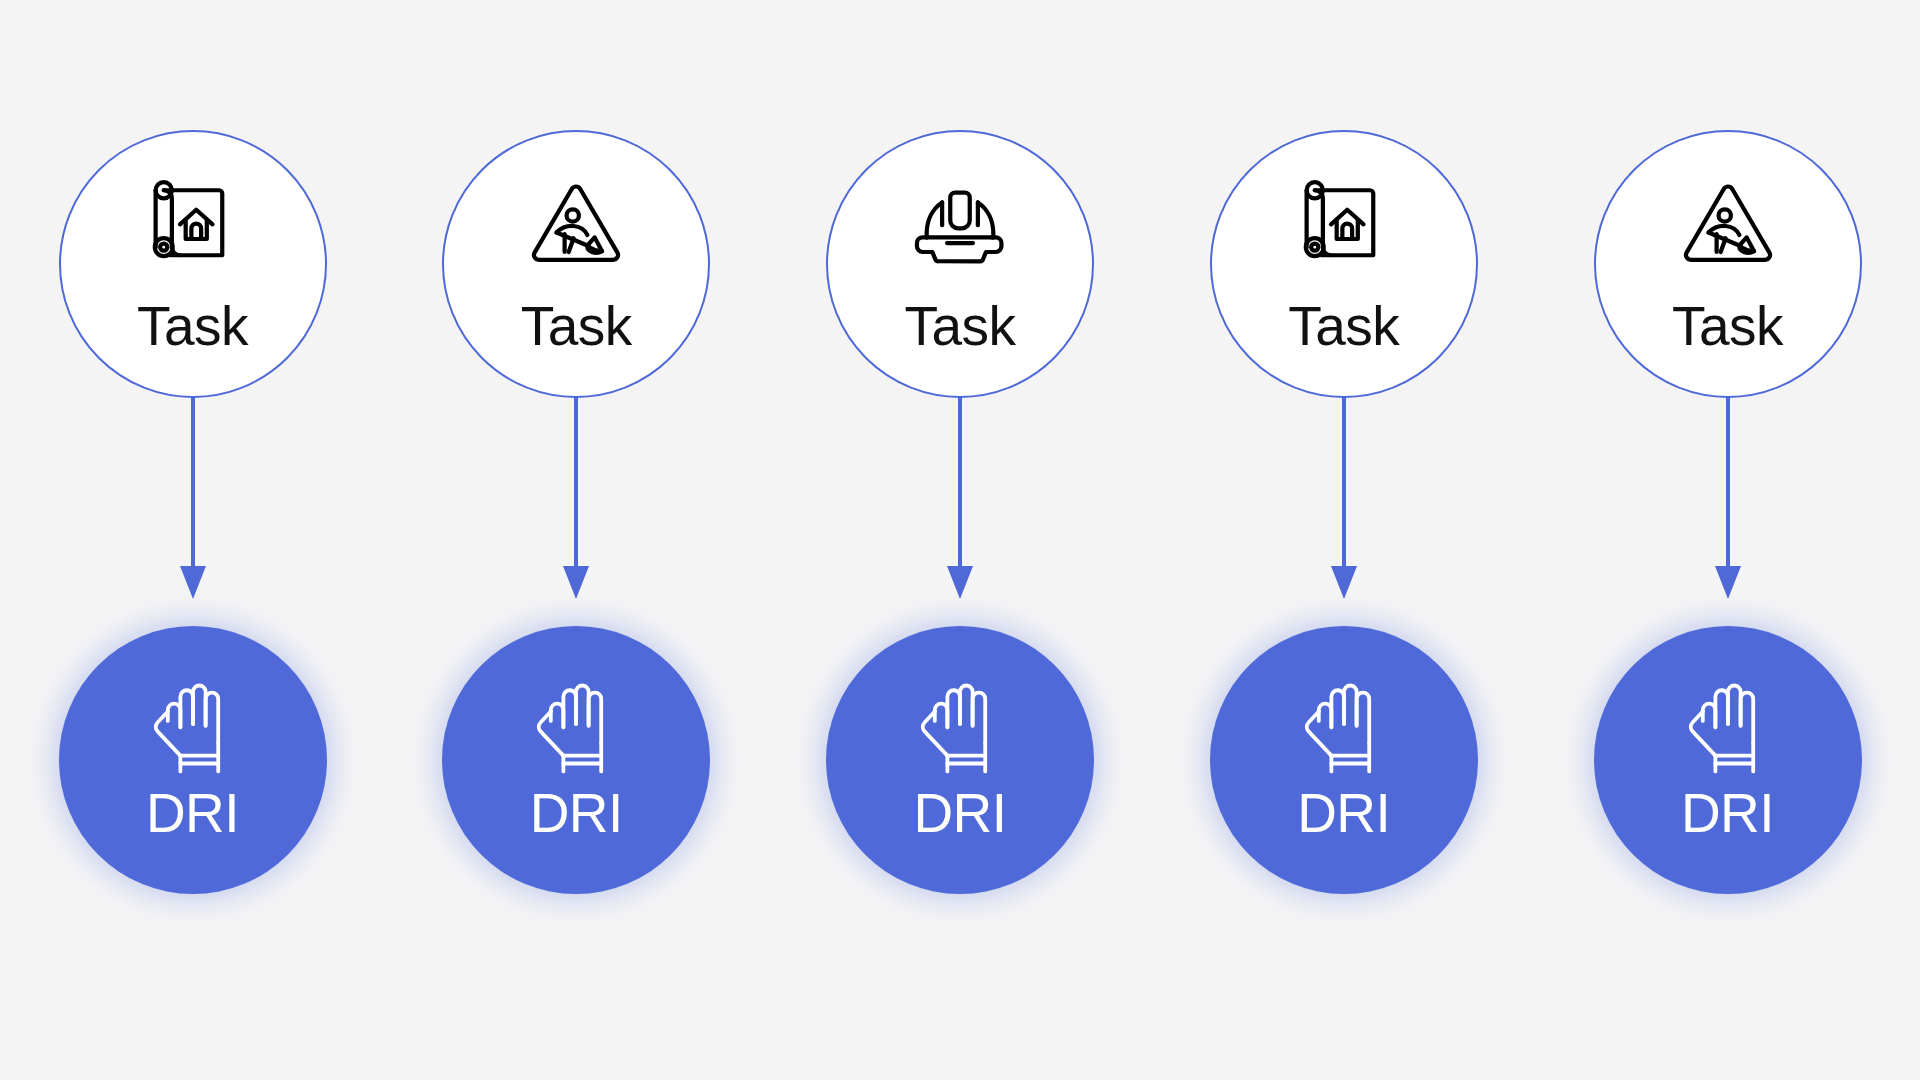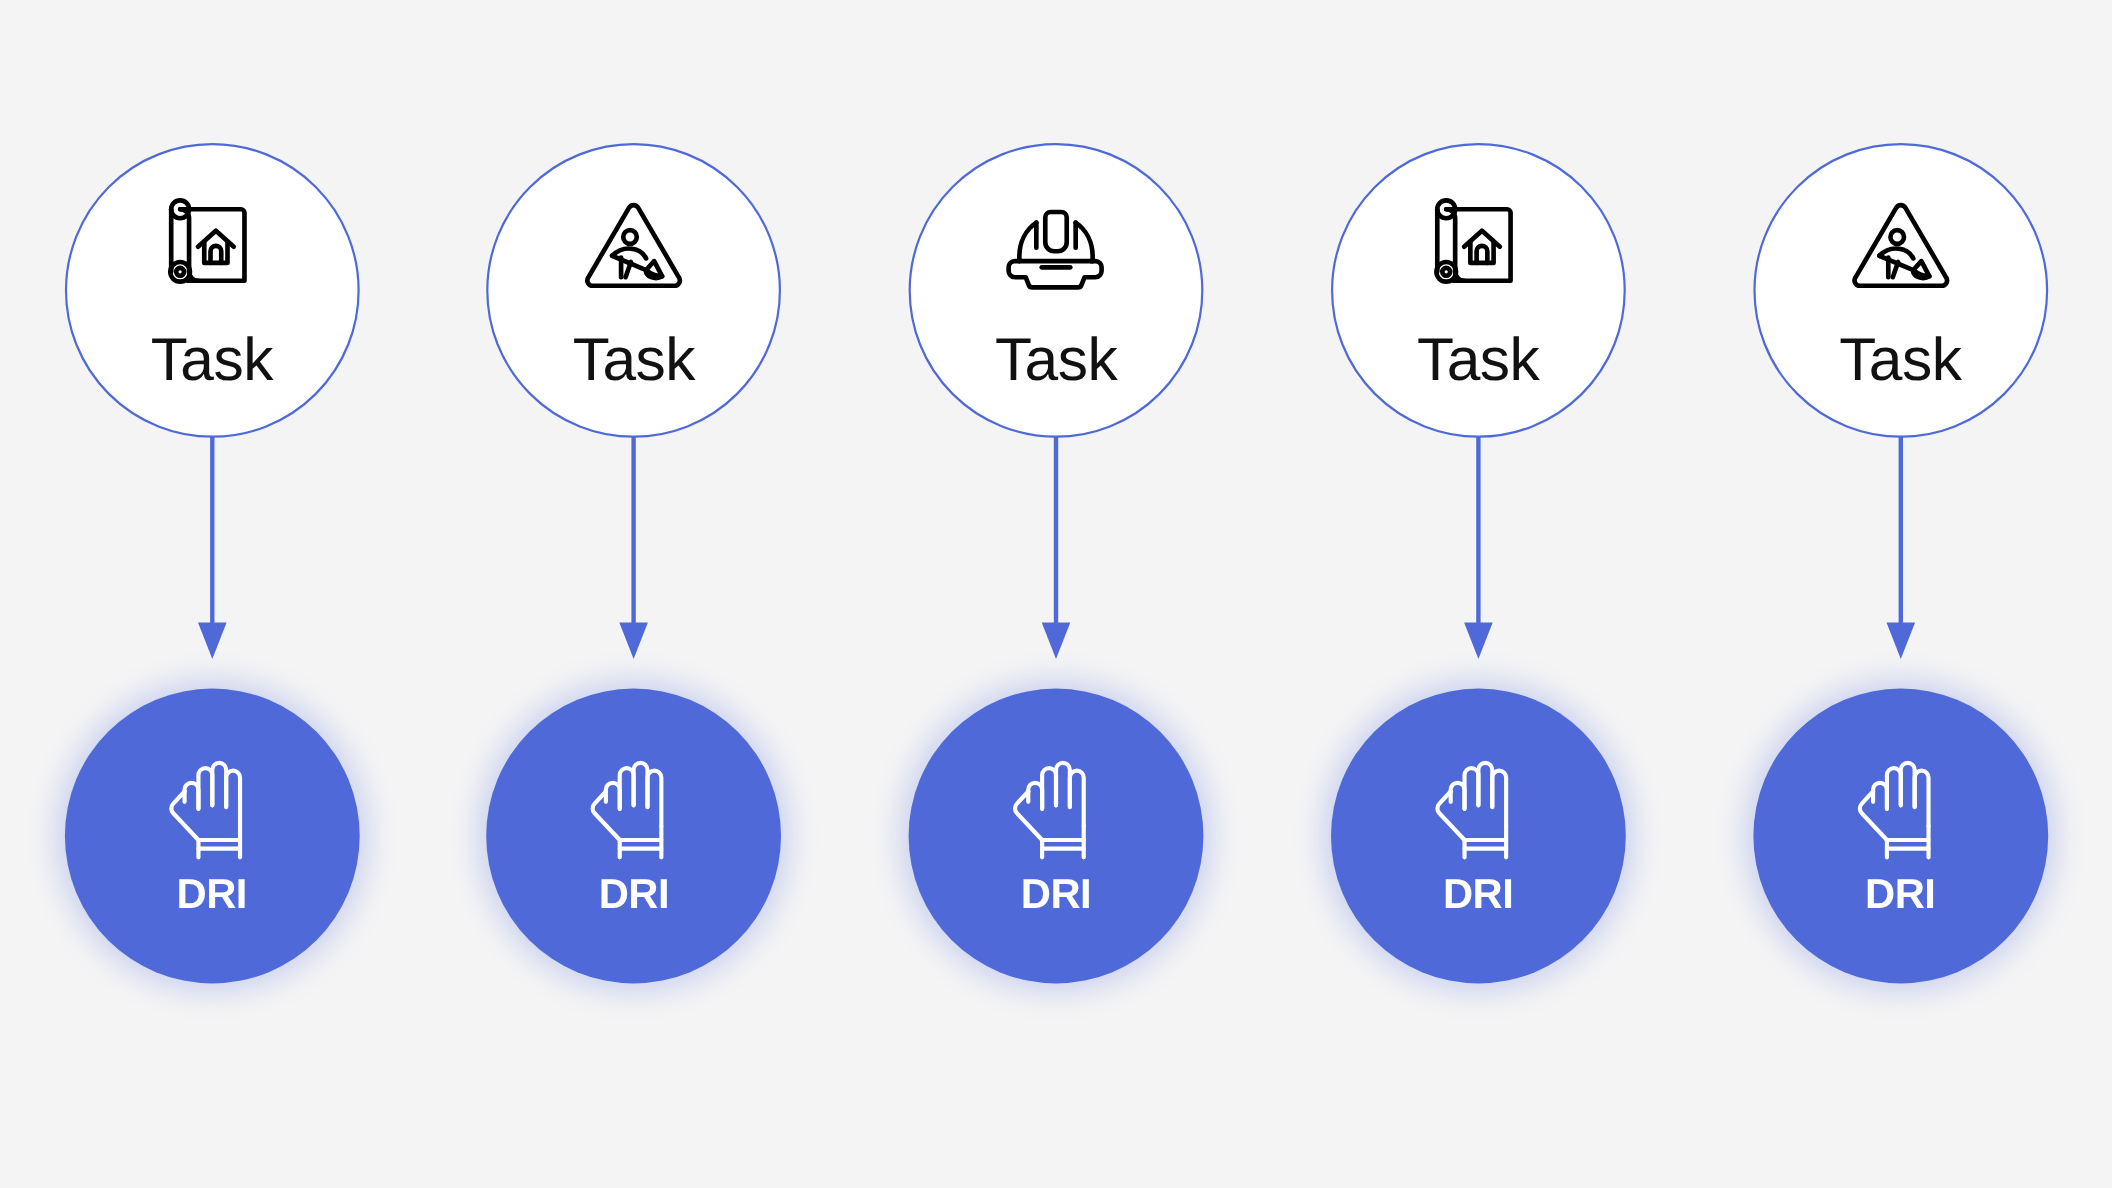--- a/index.html
+++ b/index.html
@@ -102,25 +102,25 @@
   .dri-icon {
     width: 96px;
     height: 104px;
     display: block;
     margin-bottom: 2px;
   }
 
   .dri-icon svg { width: 100%; height: 100%; display: block; }
 
   .dri-label {
-    font-size: 38px;
+    font-size: 55px;
     line-height: 1;
     color: #ffffff;
     letter-spacing: -0.5px;
-    font-weight: 700;
+    font-weight: 400;
   }
 </style>
 </head>
 <body>
 
 <div class="diagram">
 
   <div class="column">
 
     <div class="task-node" style="background: rgb(255, 255, 255); border-color: rgb(79, 106, 216);">

